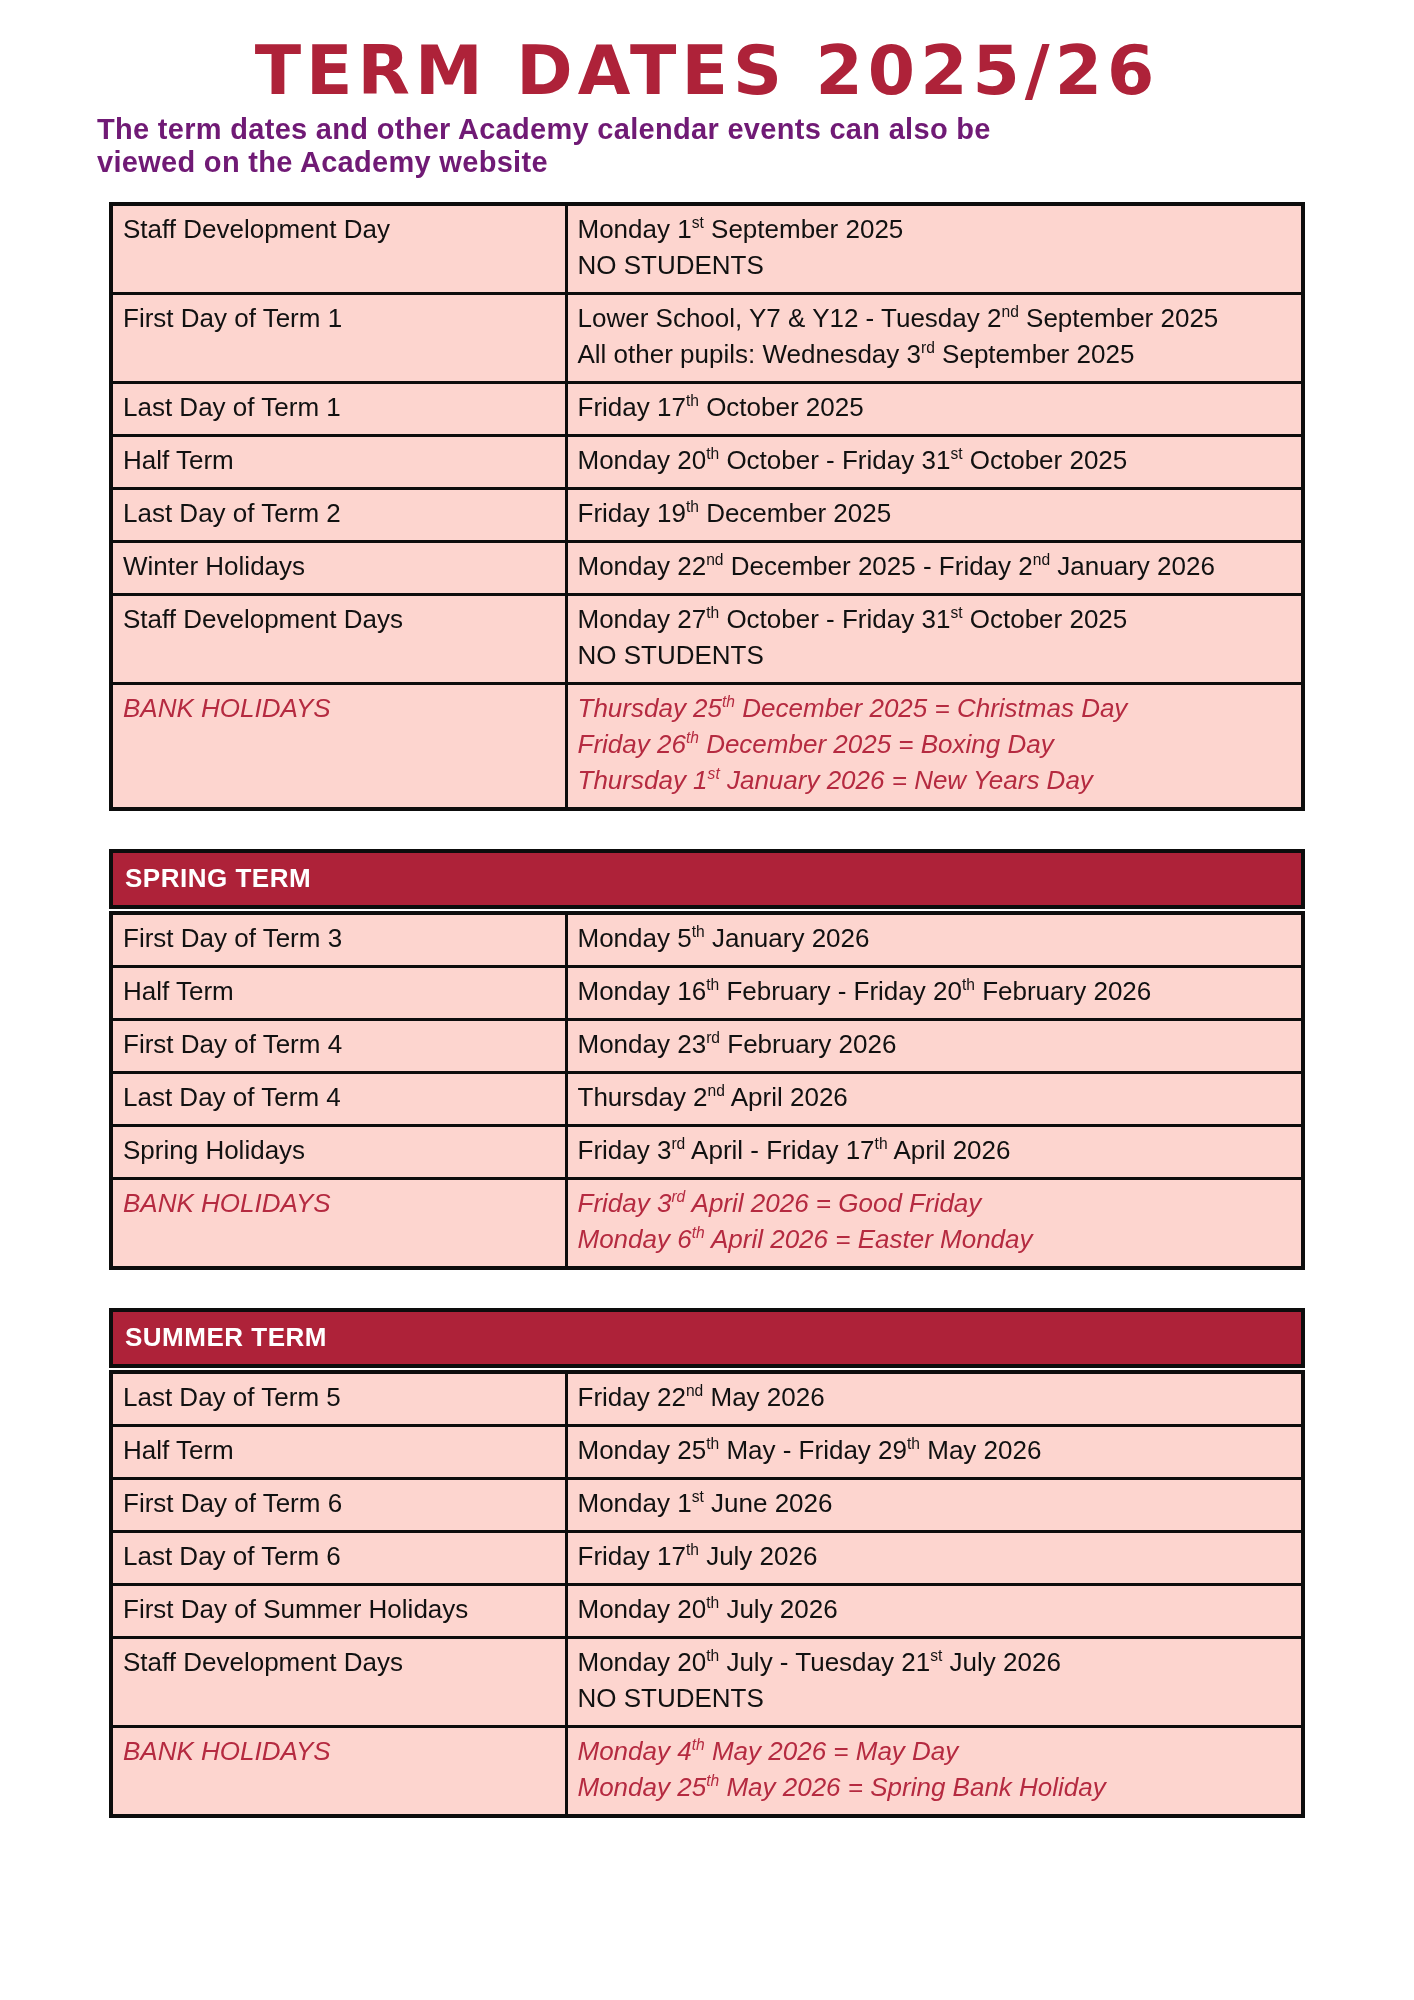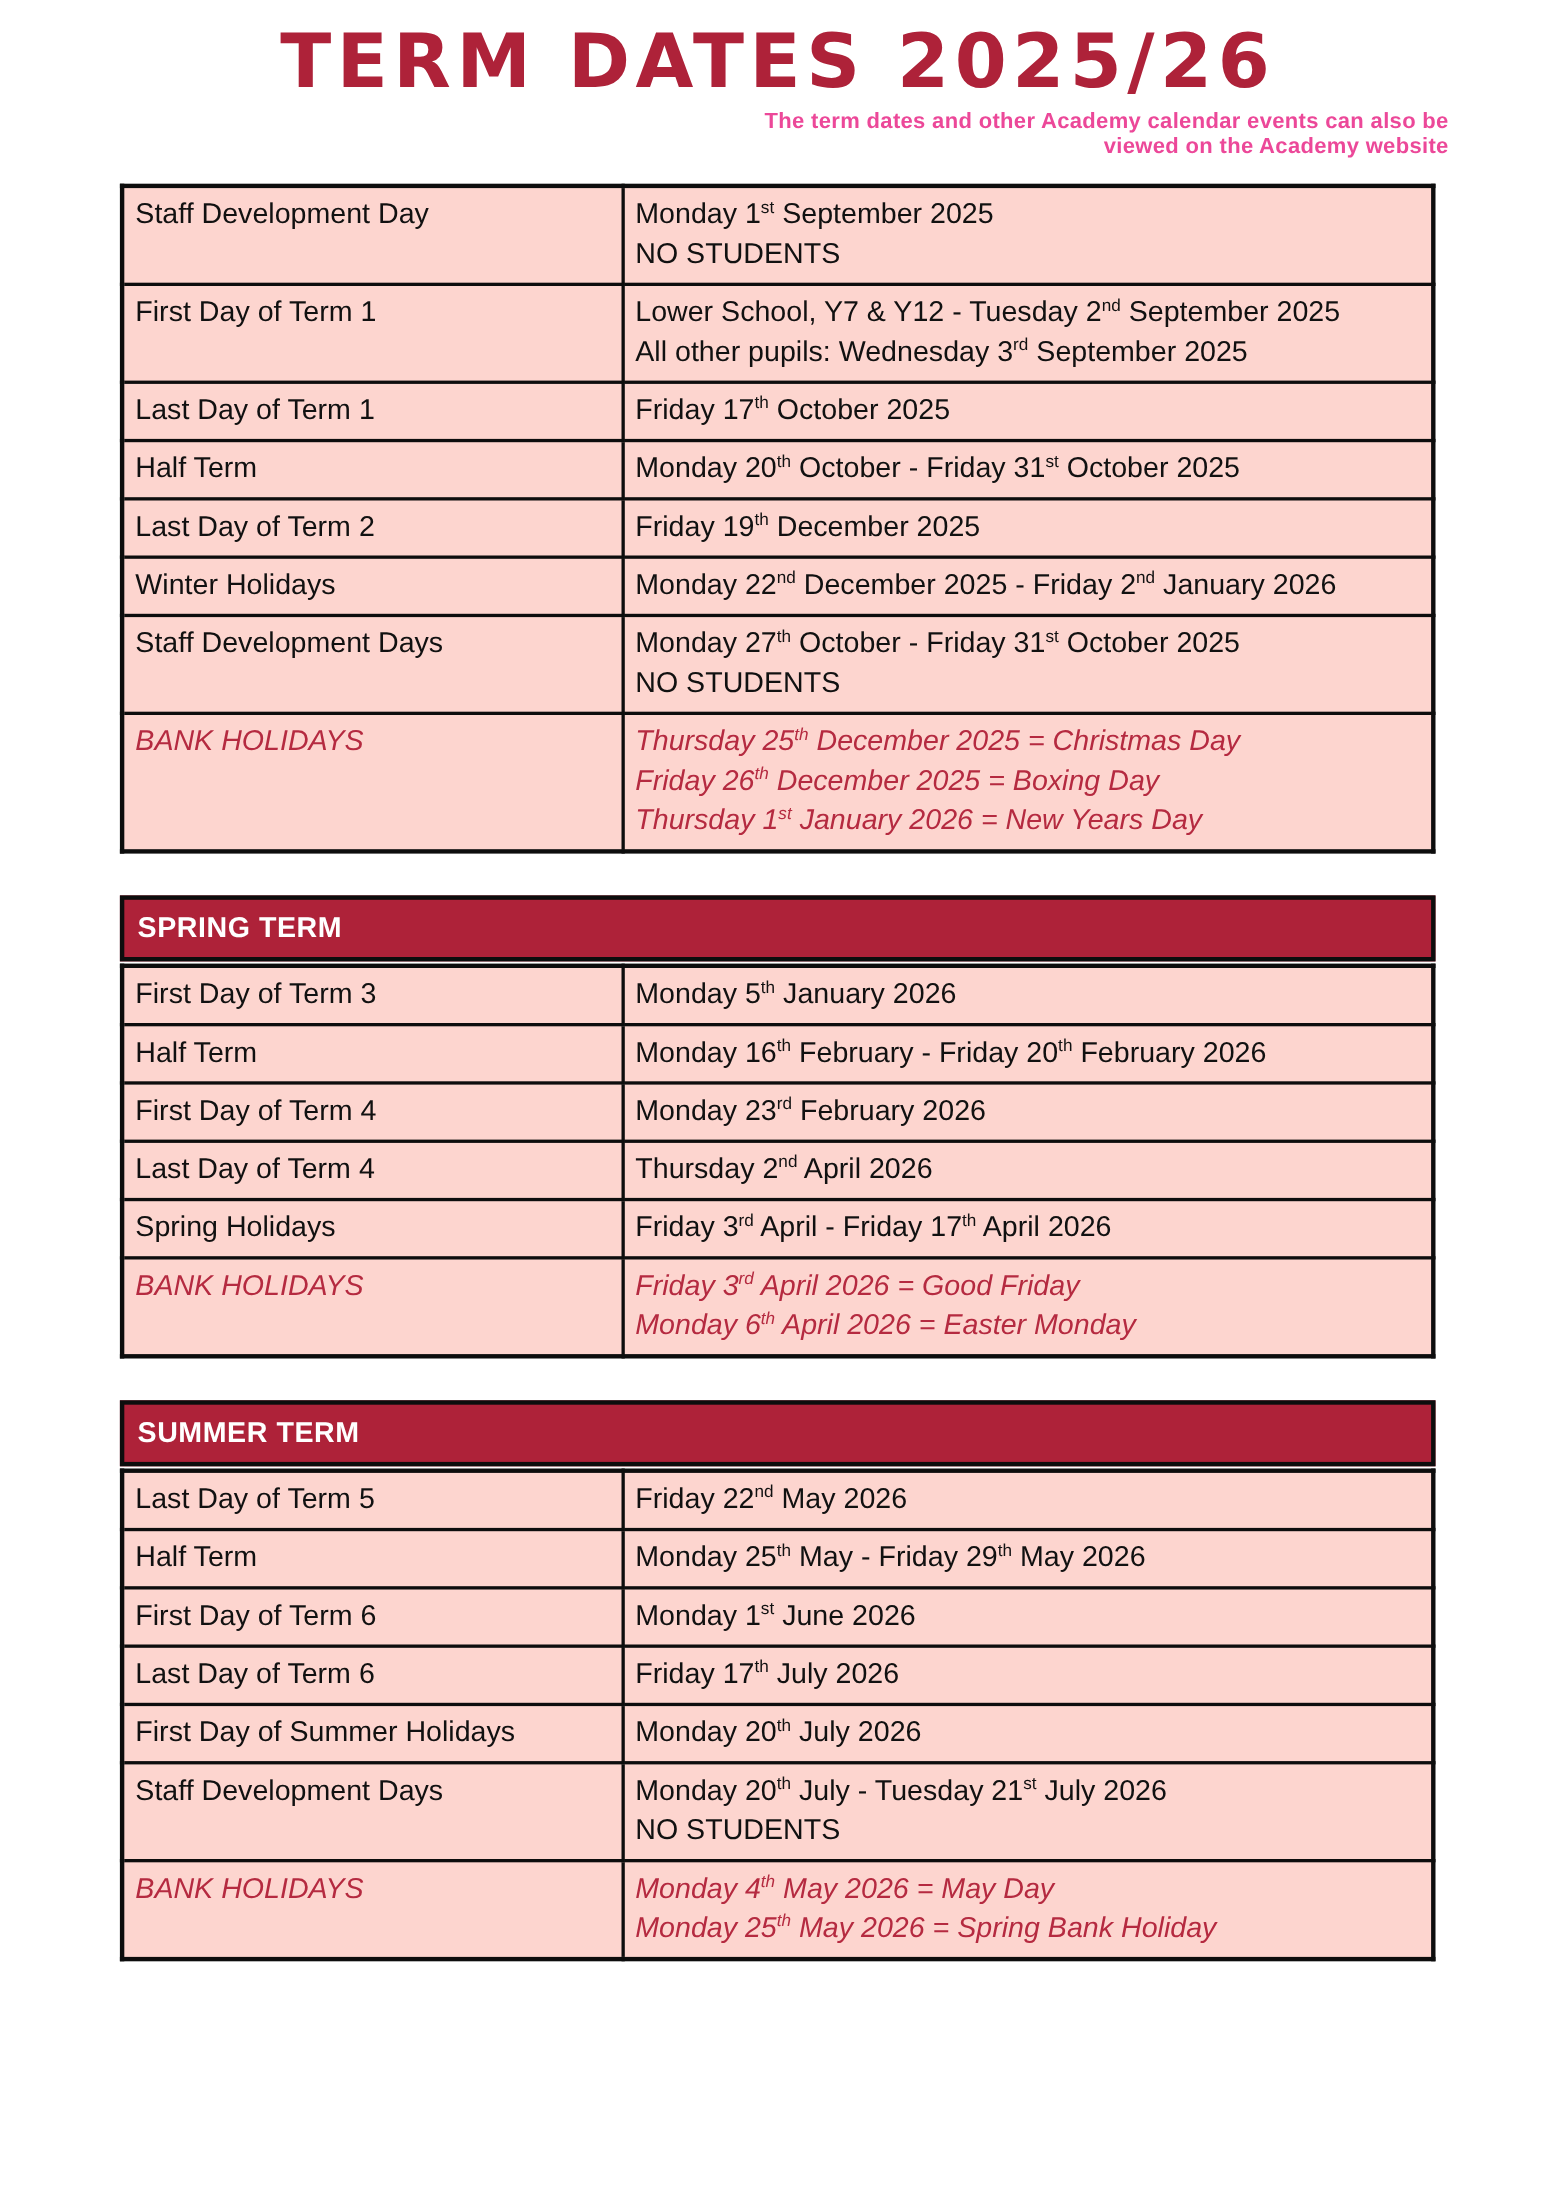--- a/index.html
+++ b/index.html
@@ -11,41 +11,41 @@
   }
   html,body{margin:0;padding:0;background:#ffffff;}
   body{
     width:1414px;height:2000px;overflow:hidden;
     font-family:"Liberation Sans", sans-serif;
     color:var(--text-black);
   }
   .page{
     box-sizing:border-box;
     width:1414px;height:1548px;
-    padding-top:12px;
+    padding-top:26px;
   }
   .page-title{
     margin:8px 0 4px 0;
     text-align:center;
     font-family:"DejaVu Sans", sans-serif;
     font-weight:bold;
     font-size:68px;
     letter-spacing:5px;
     color:var(--brand-red);
     line-height:1.1;
   }
   .page-subtitle{
     margin:0 auto 22px auto;
     max-width:1220px;
-    text-align:right;
+    text-align:left;
     font-weight:bold;
-    font-size:20px;
+    font-size:29px;
     line-height:1.16;
     letter-spacing:0.3px;
-    color:#ec4899;
+    color:#701a75;
   }
   .tables{width:1196px;margin:0 auto;}
   .term-section{margin:0 0 38px 0;}
   .term-header{
     box-sizing:border-box;
     background:var(--brand-red);
     color:#ffffff;
     font-weight:bold;
     font-size:26px;
     letter-spacing:0.5px;

